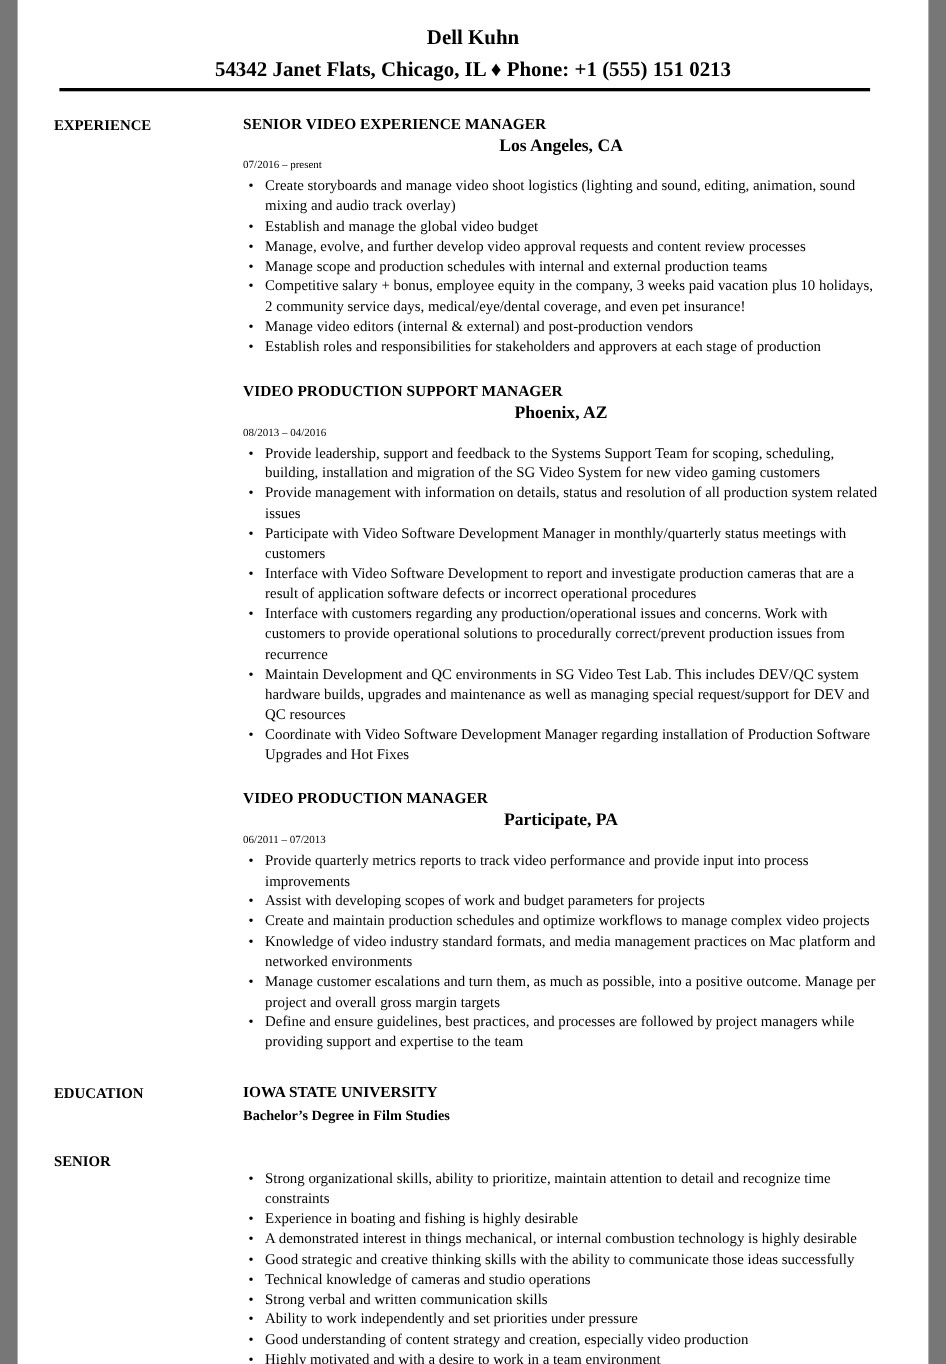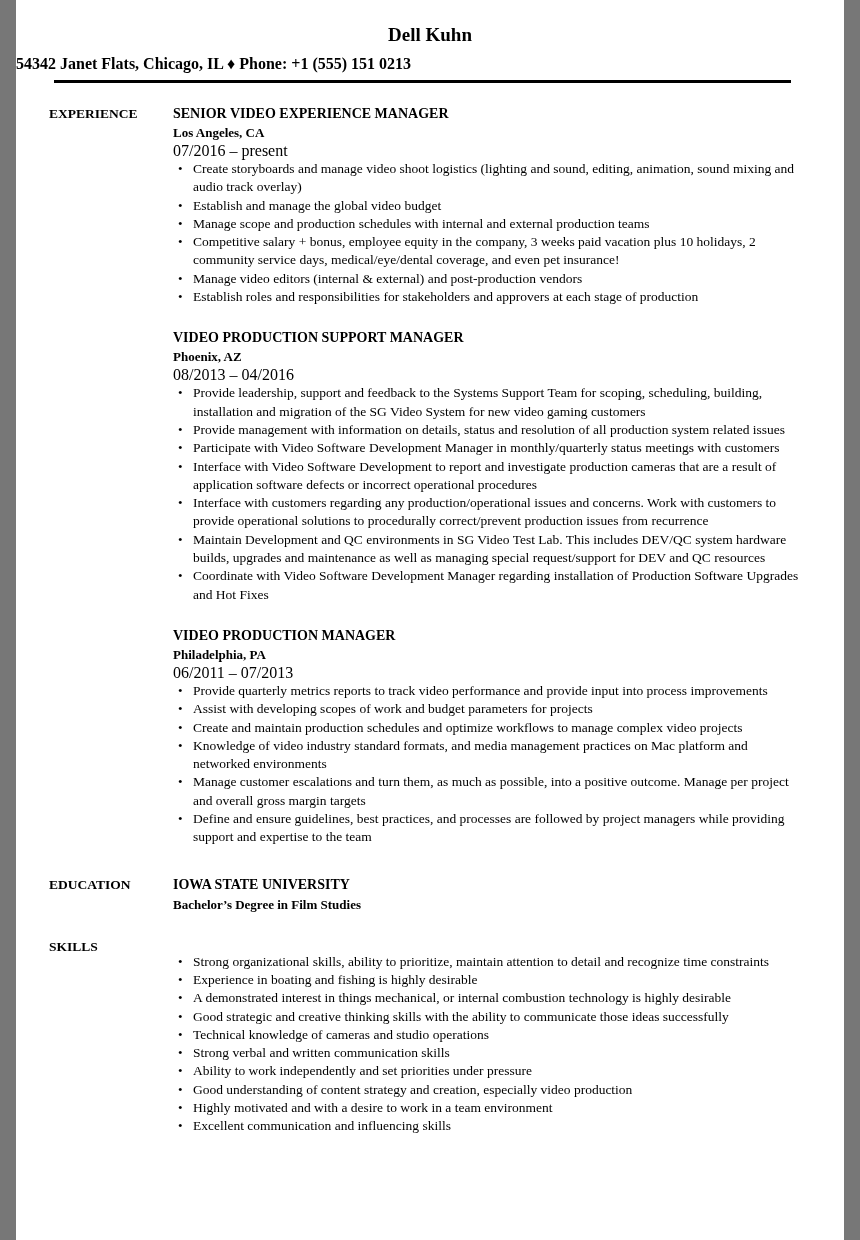--- a/index.html
+++ b/index.html
@@ -16,33 +16,33 @@
     overflow: hidden;
     padding-top: 24px;
   }
   .doc-name {
     text-align: center;
     font-size: 19px;
     font-weight: bold;
     line-height: 22px;
   }
   .doc-contact {
-    text-align: left;
-    font-size: 16px;
+    text-align: center;
+    font-size: 19px;
     font-weight: bold;
     margin-top: 9px;
     line-height: 18px;
   }
   .doc-rule {
     border: none;
     border-top: 3px solid #000000;
     margin: 7px 53px 0 38px;
   }
   .doc-main { margin-top: 21px; }
-  .section { display: flex; }
+  .section { display: flex; gap: 48px; }
   .section-label-col {
     flex: 0 0 157px;
     padding-left: 33px;
   }
   .section-label {
     font-weight: bold;
     font-size: 13.5px;
     line-height: 19px;
   }
   .section-content {
@@ -50,26 +50,27 @@
     padding-right: 45px;
   }
   .job + .job { margin-top: 22px; }
   .job-title {
     font-weight: bold;
     font-size: 14px;
     line-height: 19px;
   }
   .job-location {
     font-weight: bold;
-    font-size: 13px;
+    font-size: 16px;
     line-height: 18px;
     margin-top: 1px;
+    text-align: center;
   }
   .job-dates {
-    font-size: 16px;
+    font-size: 10px;
     line-height: 18px;
   }
   ul.bullets {
     list-style: none;
     margin-top: 0;
     padding-left: 20px;
   }
   ul.bullets li {
     position: relative;
     line-height: 18.3px;
@@ -112,20 +113,21 @@
       </div>
       <div class="section-content">
 
         <div class="job">
           <div class="job-title">SENIOR VIDEO EXPERIENCE MANAGER</div>
           <div class="job-location">Los Angeles, CA</div>
           <div class="job-dates">07/2016 – present</div>
           <ul class="bullets">
             <li>Create storyboards and manage video shoot logistics (lighting and sound, editing, animation, sound mixing and audio track overlay)</li>
             <li>Establish and manage the global video budget</li>
+            <li>Manage, evolve, and further develop video approval requests and content review processes</li>
             <li>Manage scope and production schedules with internal and external production teams</li>
             <li>Competitive salary + bonus, employee equity in the company, 3 weeks paid vacation plus 10 holidays, 2 community service days, medical/eye/dental coverage, and even pet insurance!</li>
             <li>Manage video editors (internal &amp; external) and post-production vendors</li>
             <li>Establish roles and responsibilities for stakeholders and approvers at each stage of production</li>
           </ul>
         </div>
 
         <div class="job">
           <div class="job-title">VIDEO PRODUCTION SUPPORT MANAGER</div>
           <div class="job-location">Phoenix, AZ</div>
@@ -136,21 +138,21 @@
             <li>Participate with Video Software Development Manager in monthly/quarterly status meetings with customers</li>
             <li>Interface with Video Software Development to report and investigate production cameras that are a result of application software defects or incorrect operational procedures</li>
             <li>Interface with customers regarding any production/operational issues and concerns. Work with customers to provide operational solutions to procedurally correct/prevent production issues from recurrence</li>
             <li>Maintain Development and QC environments in SG Video Test Lab. This includes DEV/QC system hardware builds, upgrades and maintenance as well as managing special request/support for DEV and QC resources</li>
             <li>Coordinate with Video Software Development Manager regarding installation of Production Software Upgrades and Hot Fixes</li>
           </ul>
         </div>
 
         <div class="job">
           <div class="job-title">VIDEO PRODUCTION MANAGER</div>
-          <div class="job-location">Philadelphia, PA</div>
+          <div class="job-location">Participate, PA</div>
           <div class="job-dates">06/2011 – 07/2013</div>
           <ul class="bullets">
             <li>Provide quarterly metrics reports to track video performance and provide input into process improvements</li>
             <li>Assist with developing scopes of work and budget parameters for projects</li>
             <li>Create and maintain production schedules and optimize workflows to manage complex video projects</li>
             <li>Knowledge of video industry standard formats, and media management practices on Mac platform and networked environments</li>
             <li>Manage customer escalations and turn them, as much as possible, into a positive outcome. Manage per project and overall gross margin targets</li>
             <li>Define and ensure guidelines, best practices, and processes are followed by project managers while providing support and expertise to the team</li>
           </ul>
         </div>
@@ -163,21 +165,21 @@
         <div class="section-label">EDUCATION</div>
       </div>
       <div class="section-content">
         <div class="edu-school">IOWA STATE UNIVERSITY</div>
         <div class="edu-degree">Bachelor’s Degree in Film Studies</div>
       </div>
     </div>
 
     <div class="section section-skills">
       <div class="section-label-col">
-        <div class="section-label">SKILLS</div>
+        <div class="section-label">SENIOR</div>
       </div>
       <div class="section-content">
         <ul class="bullets">
           <li>Strong organizational skills, ability to prioritize, maintain attention to detail and recognize time constraints</li>
           <li>Experience in boating and fishing is highly desirable</li>
           <li>A demonstrated interest in things mechanical, or internal combustion technology is highly desirable</li>
           <li>Good strategic and creative thinking skills with the ability to communicate those ideas successfully</li>
           <li>Technical knowledge of cameras and studio operations</li>
           <li>Strong verbal and written communication skills</li>
           <li>Ability to work independently and set priorities under pressure</li>

